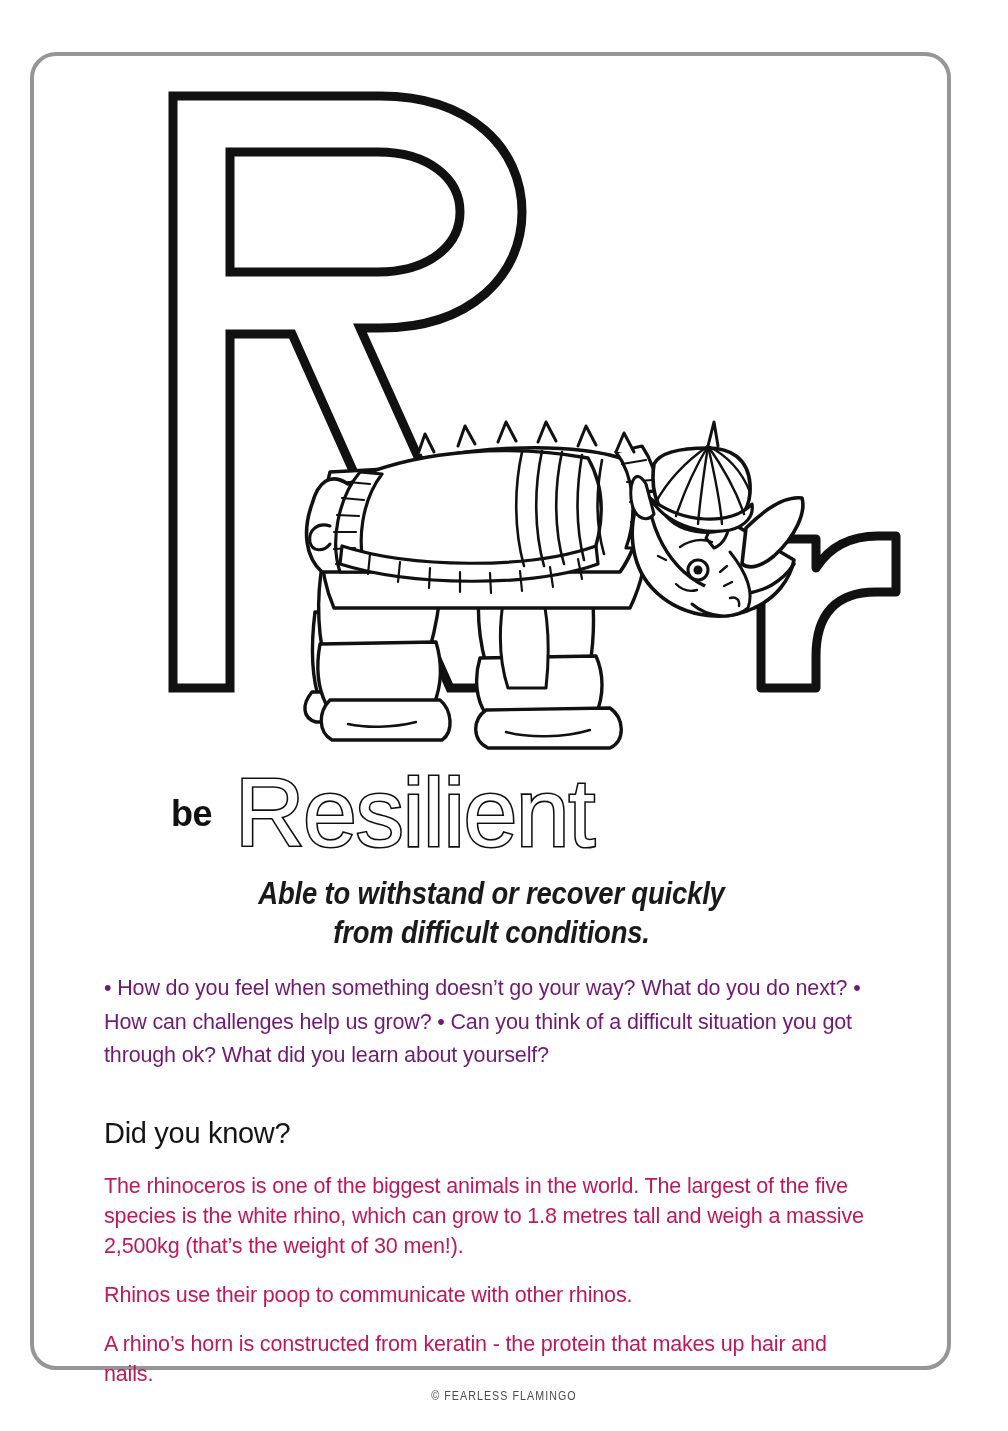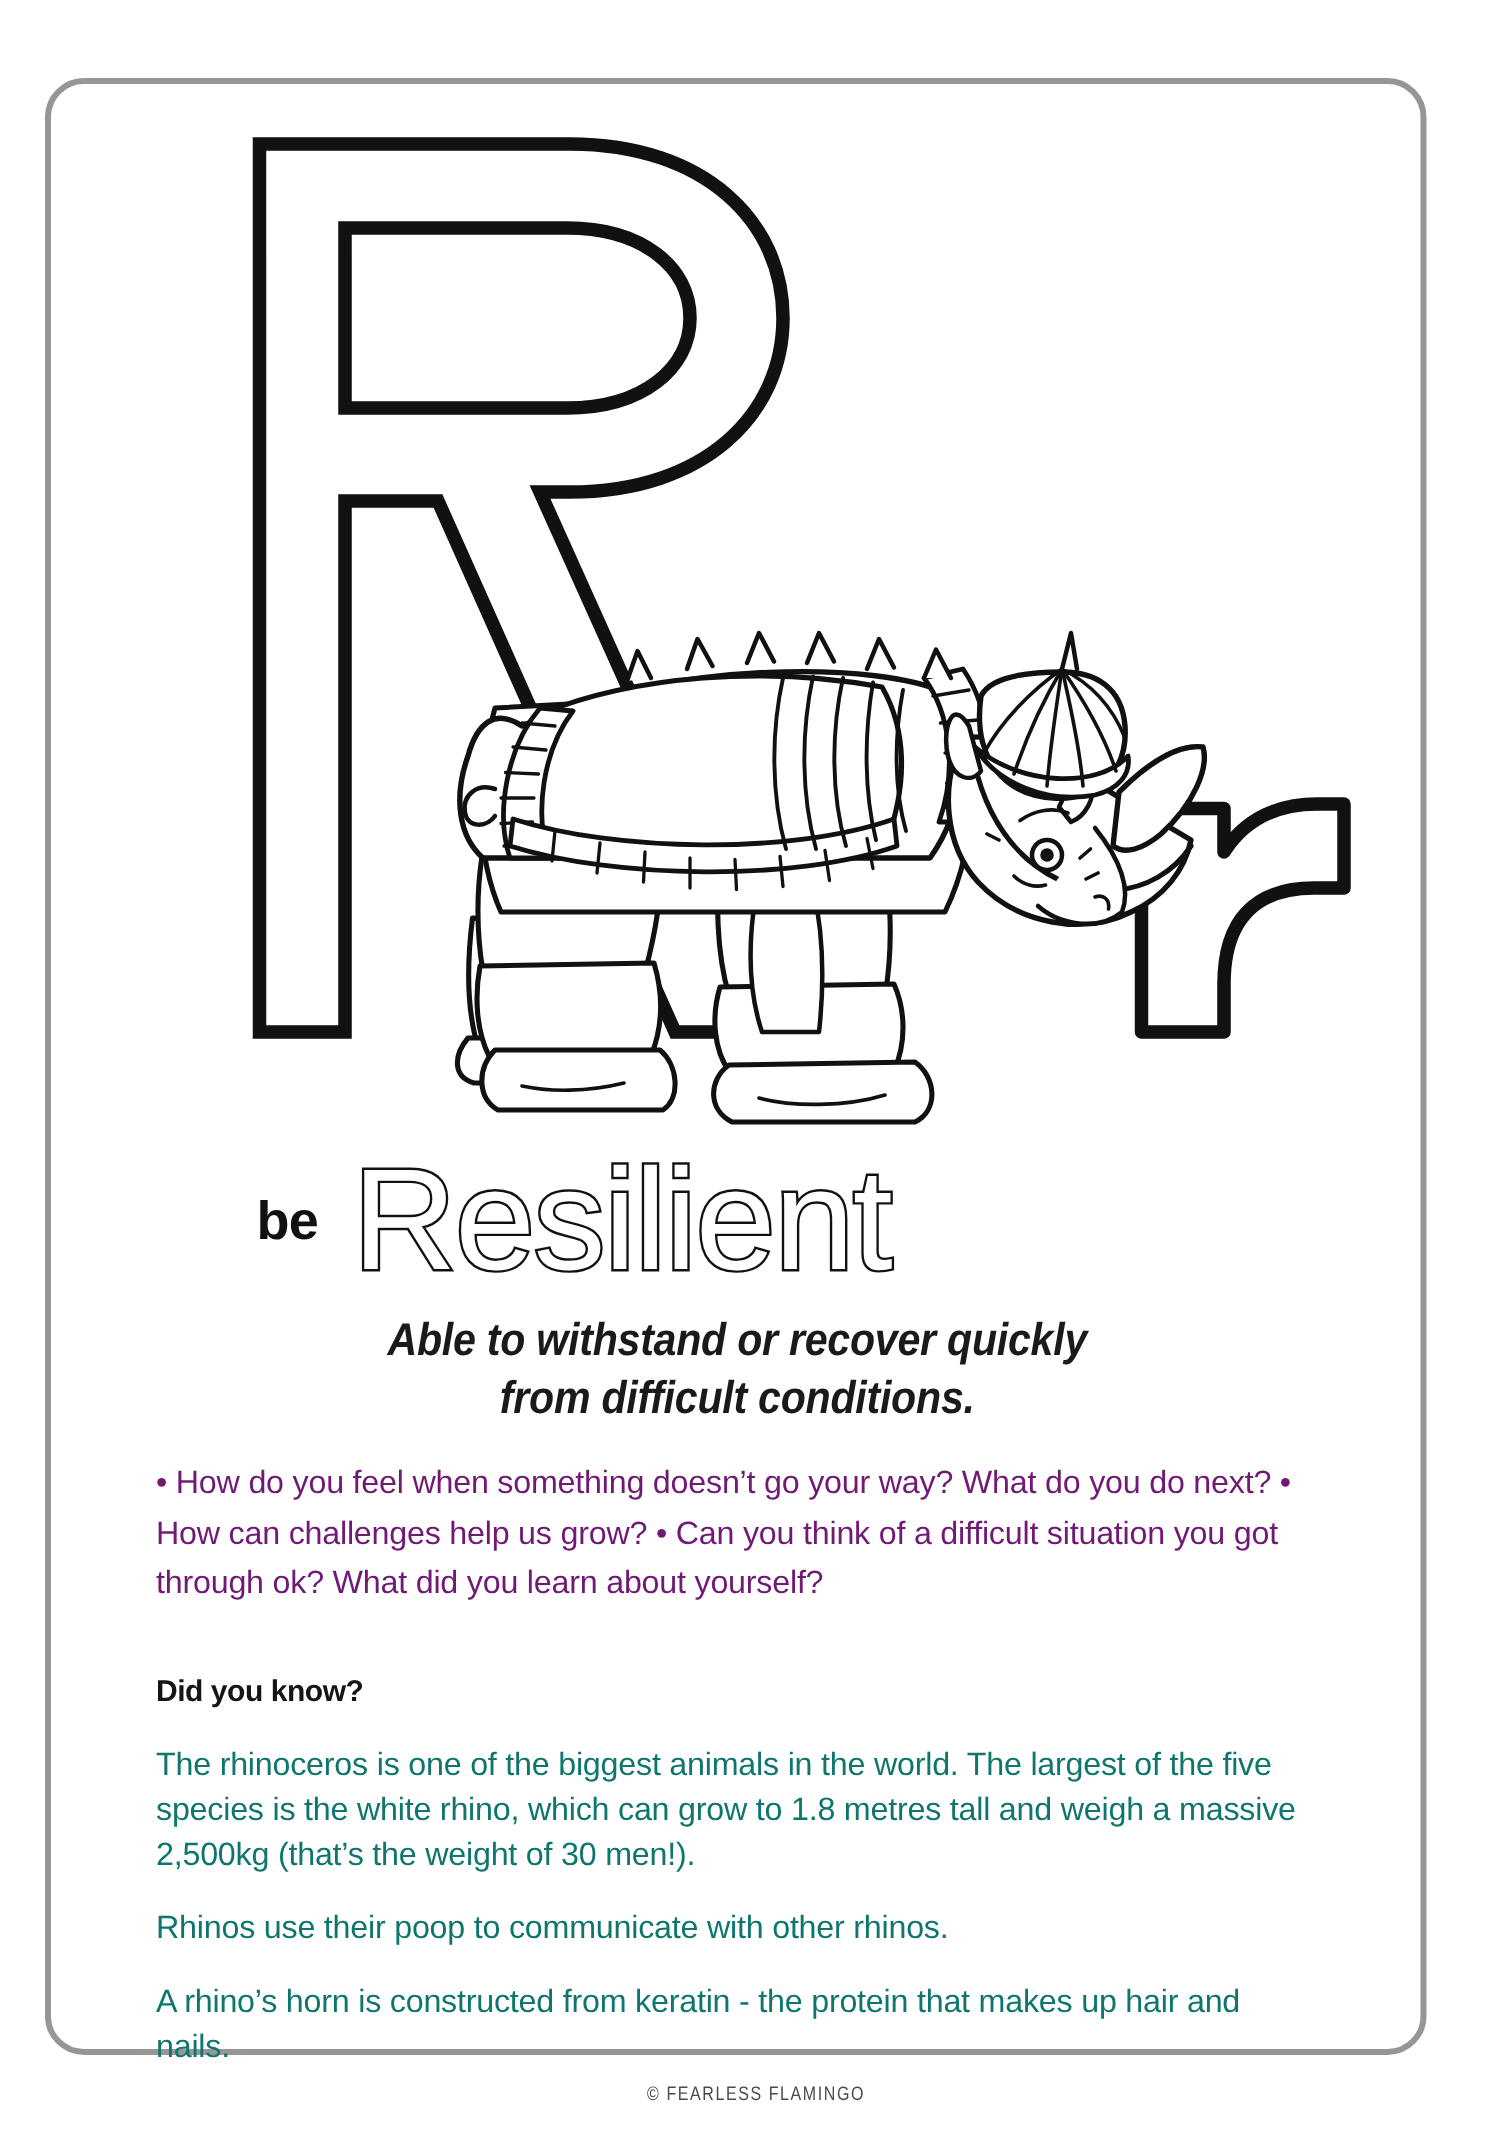--- a/index.html
+++ b/index.html
@@ -81,30 +81,30 @@
   .questions {
     font-size: 21.5px;
     line-height: 33.5px;
     color: #701a75;
     letter-spacing: -0.15px;
     margin: 0;
     font-weight: 400;
   }
   .section-heading {
     margin: 44px 0 0 0;
-    font-size: 20px;
-    font-weight: bold;
+    font-size: 29px;
+    font-weight: normal;
     color: #151515;
     letter-spacing: -0.3px;
   }
   .fact {
     margin: 19px 0 0 0;
     font-size: 21.5px;
     line-height: 30px;
-    color: #0f766e;
+    color: #be185d;
     letter-spacing: -0.15px;
     font-weight: 400;
   }
   .fact.first { margin-top: 21px; }
 
   
   .footer {
     position: absolute;
     left: 0;
     top: 1388px;

